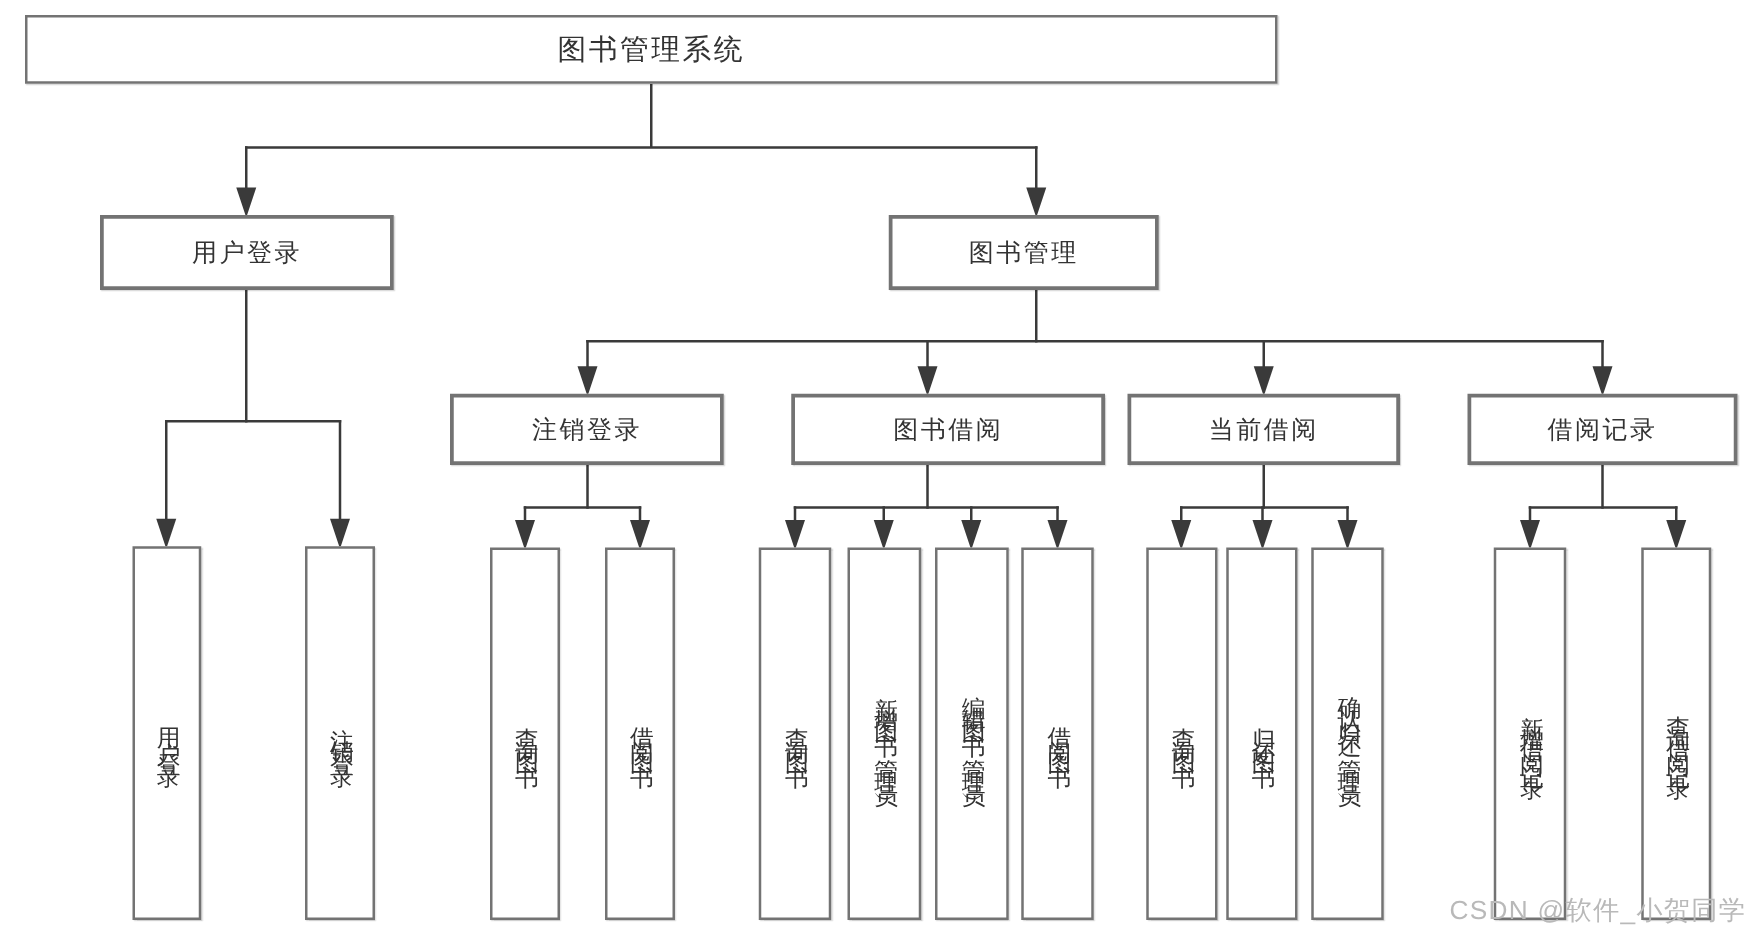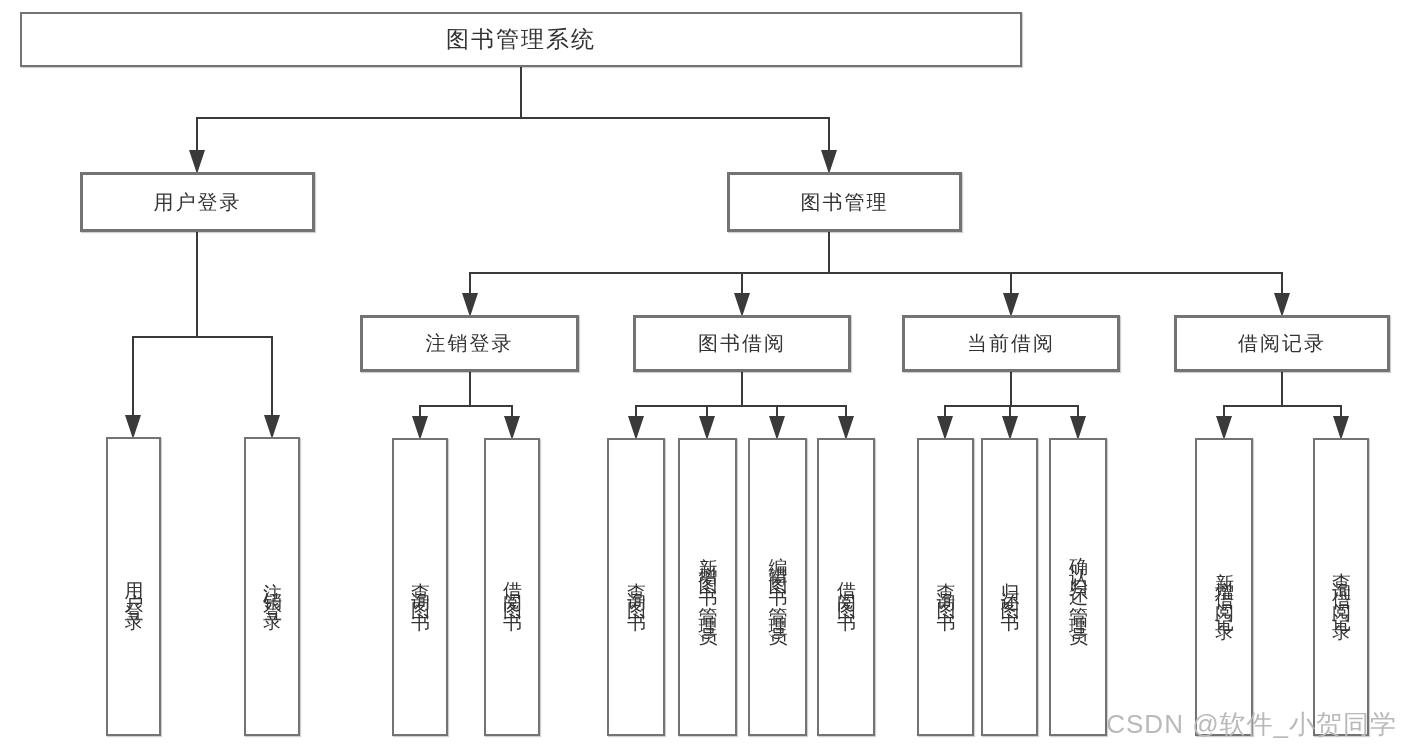--- a/index.html
+++ b/index.html
@@ -36,21 +36,21 @@
     position:absolute;
     width:0; height:0;
     border-left:8px solid transparent;
     border-right:8px solid transparent;
     border-top:24px solid #3a3a3a;
   }
   .watermark {
     position:absolute;
     right:8px; bottom:5px;
     color:#b9b9b9;
-    font-size:26px;
+    font-size:21px;
     letter-spacing:1px;
     z-index:5;
     white-space:nowrap;
   }
 </style>
 </head>
 <body>
 
 <div class="canvas">
   <div class="watermark">CSDN @软件_小贺同学</div>
@@ -101,25 +101,25 @@
     <div class="arrow" style="left: 699px; top: 416px;"></div>
     <div class="arrow" style="left: 769px; top: 416px;"></div>
     <div class="arrow" style="left: 838px; top: 416px;"></div>
     <div class="arrow" style="left: 937px; top: 416px;"></div>
     <div class="arrow" style="left: 1002px; top: 416px;"></div>
     <div class="arrow" style="left: 1070px; top: 416px;"></div>
     <div class="arrow" style="left: 1216px; top: 416px;"></div>
     <div class="arrow" style="left: 1333px; top: 416px;"></div>
     <div class="box h rootbox" style="left: 20px; top: 12px; width: 1002px; height: 55px;">图书管理系统</div>
     <div class="box h lvl" style="left: 80px; top: 172px; width: 235px; height: 60px;">用户登录</div>
-    <div class="box h lvl" style="left: 711px; top: 172px; width: 235px; height: 60px; margin-left: 16px;">图书管理</div>
+    <div class="box h lvl" style="left: 711px; top: 172px; width: 216px; height: 60px;">图书管理</div>
     <div class="box v" style="left: 106px; top: 437px; width: 55px; height: 299px;">用户登录</div>
     <div class="box v" style="left: 244px; top: 437px; width: 56px; height: 299px;">注销登录</div>
     <div class="box h lvl" style="left: 360px; top: 315px; width: 219px; height: 57px;">注销登录</div>
-    <div class="box h lvl" style="left: 633px; top: 315px; width: 218px; height: 57px;">图书借阅</div>
+    <div class="box h lvl" style="left: 633px; top: 315px; width: 251px; height: 57px;">图书借阅</div>
     <div class="box h lvl" style="left: 902px; top: 315px; width: 218px; height: 57px; font-family: Liberation Mono, monospace;">当前借阅</div>
     <div class="box h lvl" style="left: 1174px; top: 315px; width: 216px; height: 57px;">借阅记录</div>
     <div class="box v" style="left: 392px; top: 438px; width: 56px; height: 298px;">查询图书</div>
     <div class="box v" style="left: 484px; top: 438px; width: 56px; height: 298px;">借阅图书</div>
     <div class="box v" style="left: 607px; top: 438px; width: 58px; height: 298px;">查询图书</div>
     <div class="box v" style="left: 678px; top: 438px; width: 59px; height: 298px;">新增图书（管理员）</div>
     <div class="box v" style="left: 748px; top: 438px; width: 59px; height: 298px;">编辑图书（管理员）</div>
     <div class="box v" style="left: 817px; top: 438px; width: 58px; height: 298px;">借阅图书</div>
     <div class="box v" style="left: 917px; top: 438px; width: 57px; height: 298px;">查询图书</div>
     <div class="box v" style="left: 981px; top: 438px; width: 57px; height: 298px;">归还图书</div>

